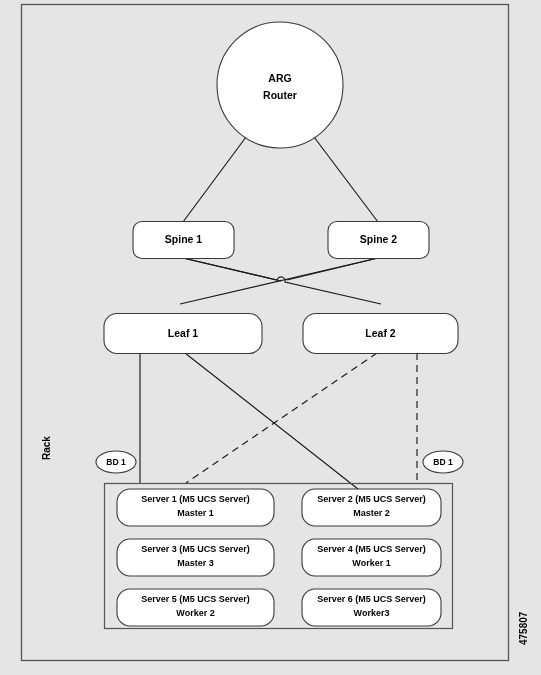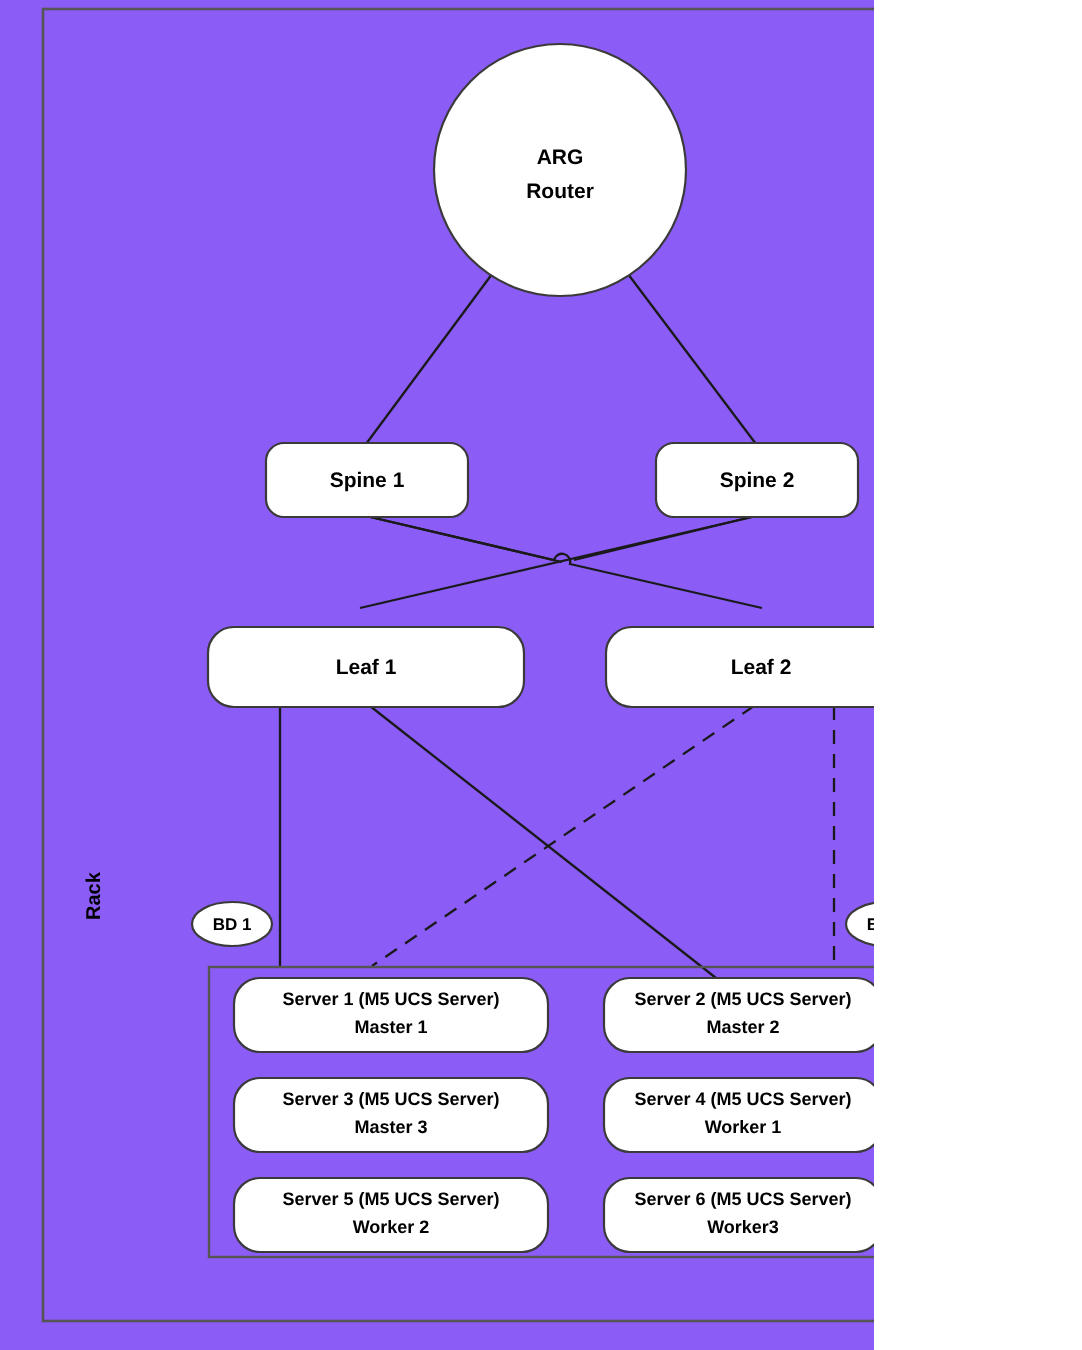--- a/index.html
+++ b/index.html
@@ -2,23 +2,23 @@
 <html><head>
 <meta charset="utf-8">
 <style>
   html, body {
     margin: 0;
     padding: 0;
     background: #ffffff;
   }
   #canvas {
     position: relative;
-    width: 437px;
+    width: 541px;
     height: 675px;
-    background: #8b5cf6;
+    background: #e5e5e5;
     font-family: "Liberation Sans", sans-serif;
     overflow: hidden;
   }
   #topology-svg {
     position: absolute;
     left: 0;
     top: 0;
     width: 541px;
     height: 675px;
   }

